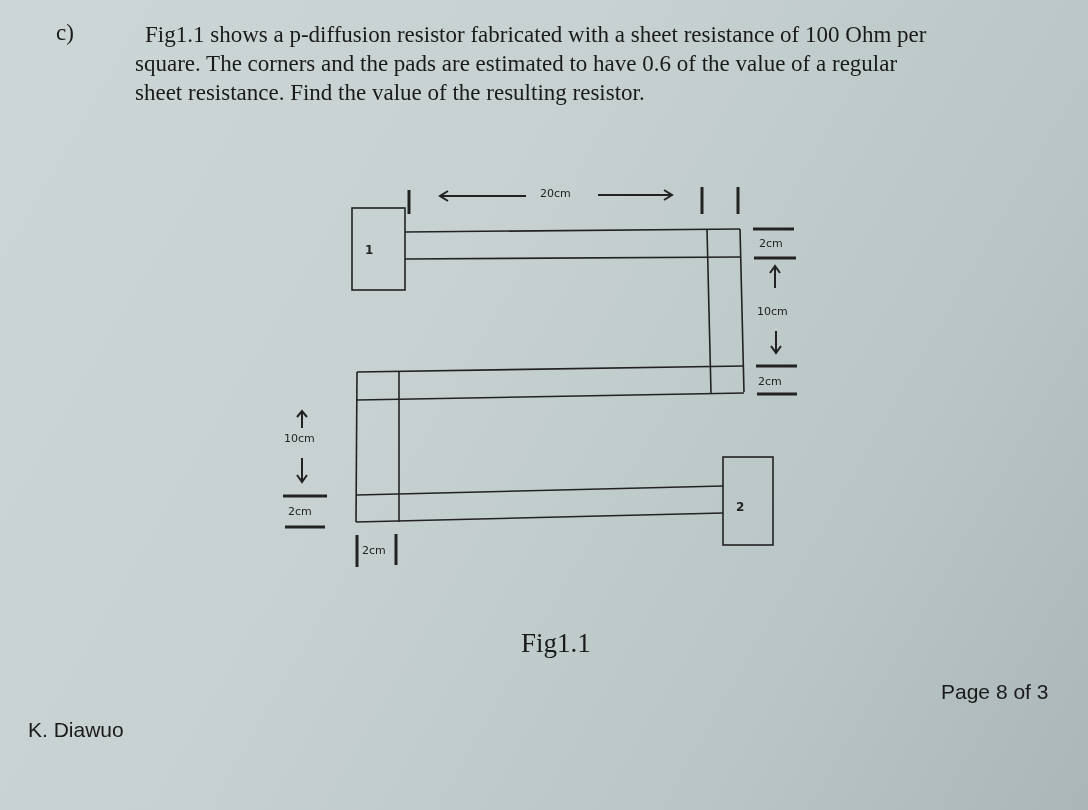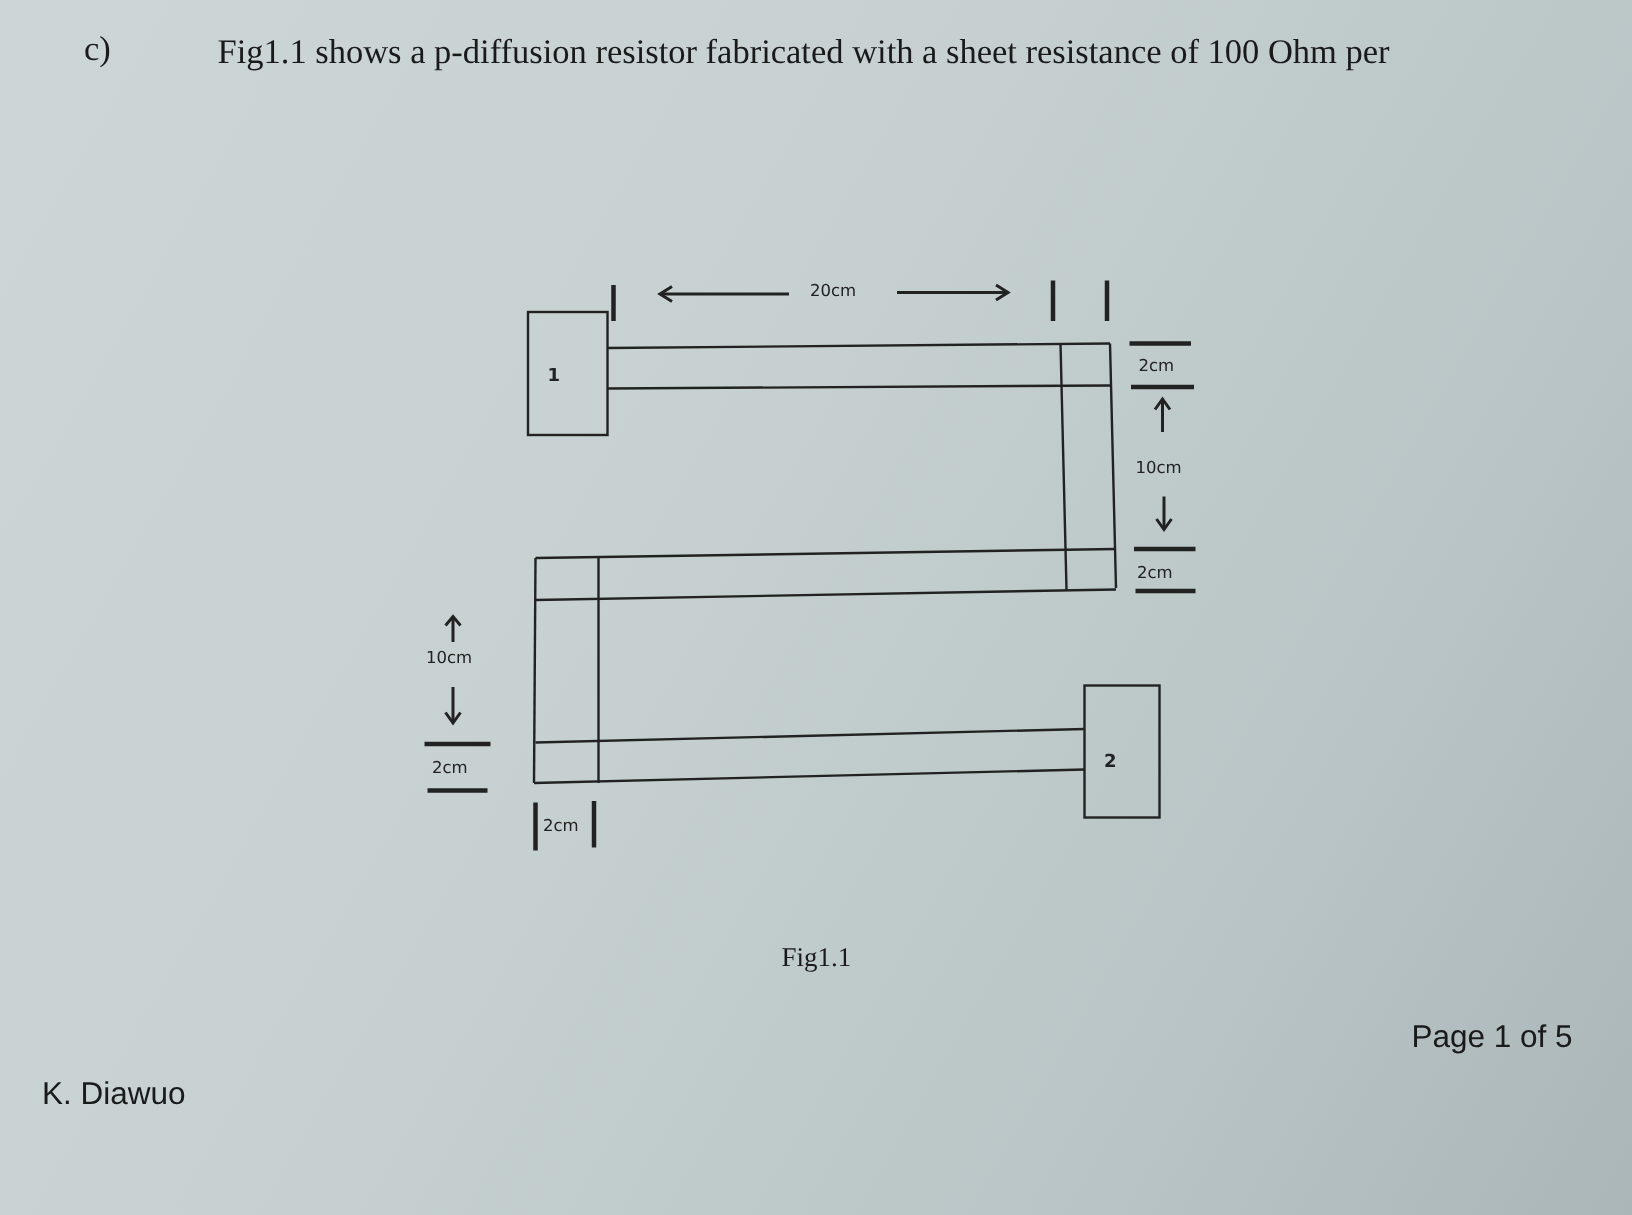--- a/index.html
+++ b/index.html
@@ -14,30 +14,32 @@
       position: absolute; left: 135px; top: 20px; width: 900px;
       font-size: 23px; line-height: 29px;
     }
     .q-text .l1 { padding-left: 10px; display:block; }
     .fig { position: absolute; left: 0; top: 0; width: 980px; height: 810px; }
     .fig svg { position: absolute; left: 0; top: 0; }
     .dim {
       position: absolute; font-family: "DejaVu Sans", sans-serif; font-size: 11px; color: #222;
     }
     .pad-num { position: absolute; font-family: "DejaVu Sans", sans-serif; font-size: 12px; font-weight: bold; color: #222; }
-    .caption { position: absolute; left: 521px; top: 628px; font-size: 18px; }
+    .caption { position: absolute; left: 521px; top: 628px; font-size: 27px; }
     .page-num { position: absolute; left: 941px; top: 680px; font-family: "Liberation Sans", sans-serif; font-size: 21px; }
     .author { position: absolute; left: 28px; top: 718px; font-family: "Liberation Sans", sans-serif; font-size: 21px; text-align: center; }
   </style>
 </head>
 <body>
 
 <div class="q-label">c)</div>
 <div class="q-text">
   <span class="l1">Fig1.1 shows a p-diffusion resistor fabricated with a sheet resistance of 100 Ohm per</span>
+  <span style="display:block">square. The corners and the pads are estimated to have 0.6 of the value of a regular</span>
+  <span style="display:block">sheet resistance. Find the value of the resulting resistor.</span>
 </div>
 
 <div class="fig">
   <svg width="1088" height="810">
     <g stroke="#222" stroke-width="1.6" fill="none">
 
       <rect x="352" y="208" width="53" height="82"></rect>
 
       <line x1="405" y1="232" x2="740" y2="229"></line>
       <line x1="405" y1="259" x2="740" y2="257"></line>
@@ -97,14 +99,14 @@
   <span class="pad-num" style="left:736px; top:500px;">2</span>
   <span class="dim" style="left:759px; top:237px;">2cm</span>
   <span class="dim" style="left:757px; top:305px;">10cm</span>
   <span class="dim" style="left:758px; top:375px;">2cm</span>
   <span class="dim" style="left:284px; top:432px;">10cm</span>
   <span class="dim" style="left:288px; top:505px;">2cm</span>
   <span class="dim" style="left:362px; top:544px;">2cm</span>
 </div>
 
 <div class="caption">Fig1.1</div>
-<div class="page-num">Page 1 of 5</div>
+<div class="page-num">Page 8 of 3</div>
 <div class="author">K. Diawuo</div>
 
 </body></html>

